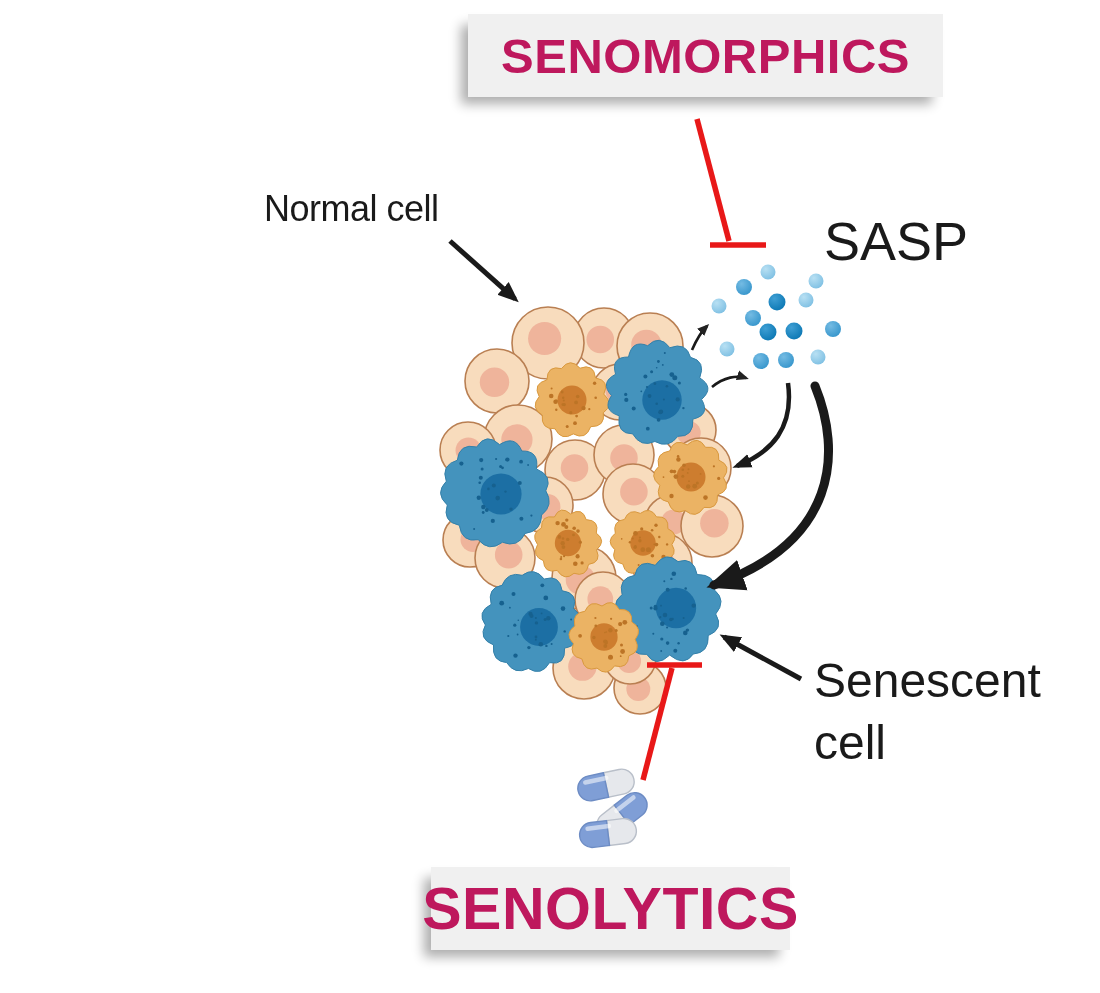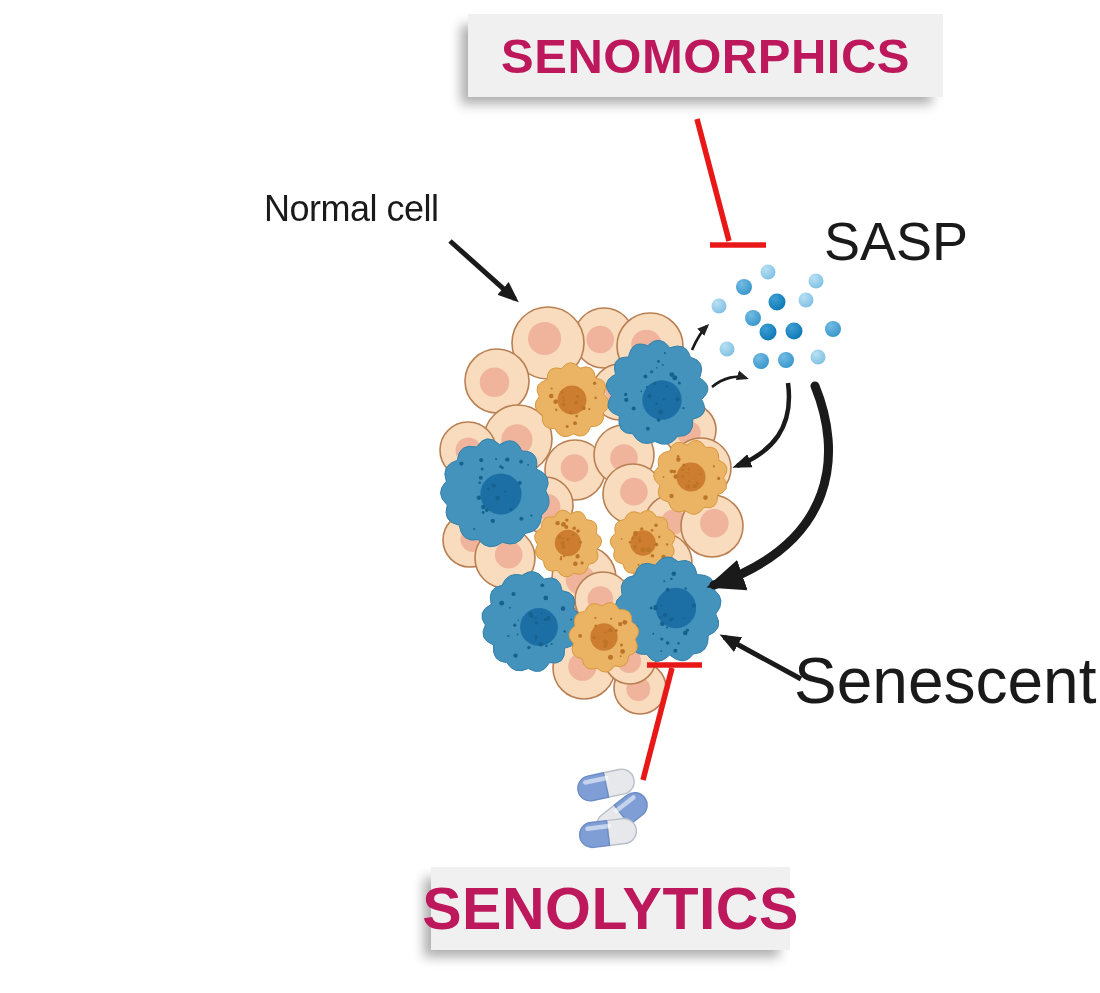--- a/index.html
+++ b/index.html
@@ -9,21 +9,21 @@
   .banner{position:absolute;display:flex;align-items:center;justify-content:center;
           background:#f0f0f0;box-shadow:-9px 9px 11px -2px rgba(0,0,0,0.32);}
   .banner span{color:#be185d;font-weight:bold;letter-spacing:0.5px;}
   #box-senomorphics{left:468px;top:14px;width:475px;height:83px;}
   #box-senomorphics span{font-size:49px;}
   #box-senolytics{left:431px;top:867px;width:359px;height:83px;}
   #box-senolytics span{font-size:59px;}
   .plain-label{position:absolute;color:#1a1a1a;}
   #lbl-normal{left:264px;top:188px;font-size:36px;letter-spacing:-0.5px;}
   #lbl-sasp{left:824px;top:210px;font-size:54px;}
-  #lbl-senescent{left:794px;top:650px;font-size:64px;line-height:62px;}
+  #lbl-senescent{left:814px;top:650px;font-size:48px;line-height:62px;}
   .red-line{stroke:#e81818;stroke-width:5.5;fill:none;stroke-linecap:butt;}
   .black-arrow{stroke:#1a1a1a;fill:none;}
 </style>
 </head>
 <body>
 
 <div class="stage">
 
   <svg width="1100" height="993" viewBox="0 0 1100 993">
     <defs>
@@ -442,18 +442,19 @@
   <div class="banner" id="box-senomorphics">
     <span>SENOMORPHICS</span>
   </div>
 
   <div class="plain-label" id="lbl-normal">Normal cell</div>
 
   <div class="plain-label" id="lbl-sasp">SASP</div>
 
   <div class="plain-label" id="lbl-senescent">
     <div>Senescent</div>
+    <div>cell</div>
   </div>
 
   <div class="banner" id="box-senolytics">
     <span>SENOLYTICS</span>
   </div>
 </div>
 
 </body></html>

